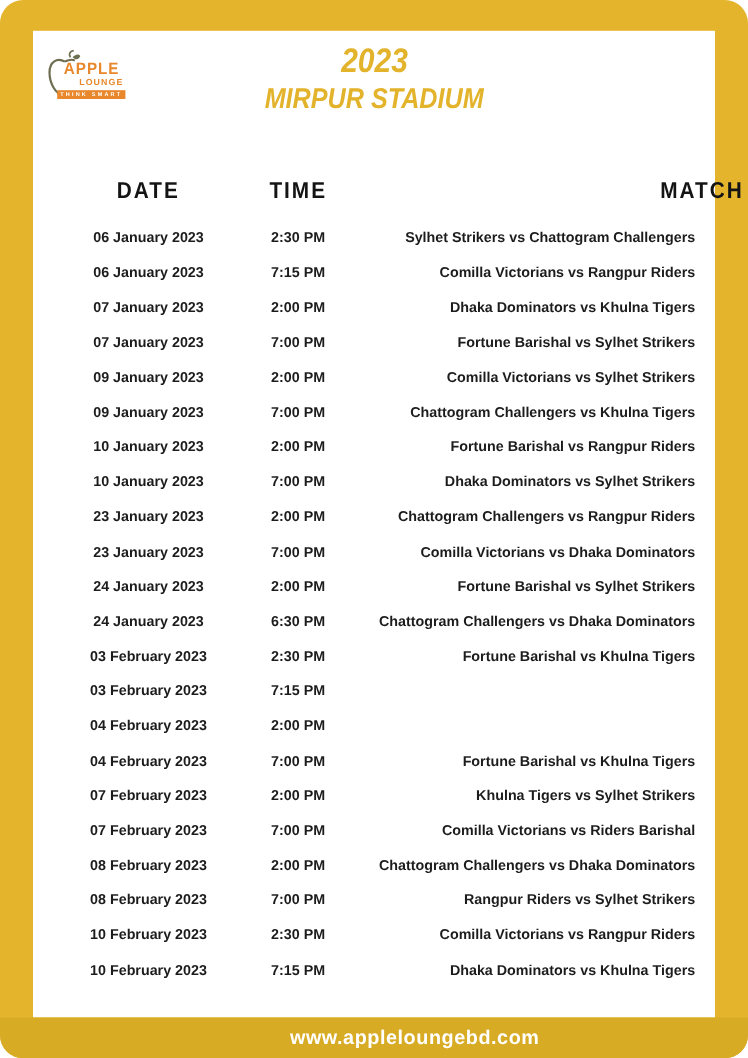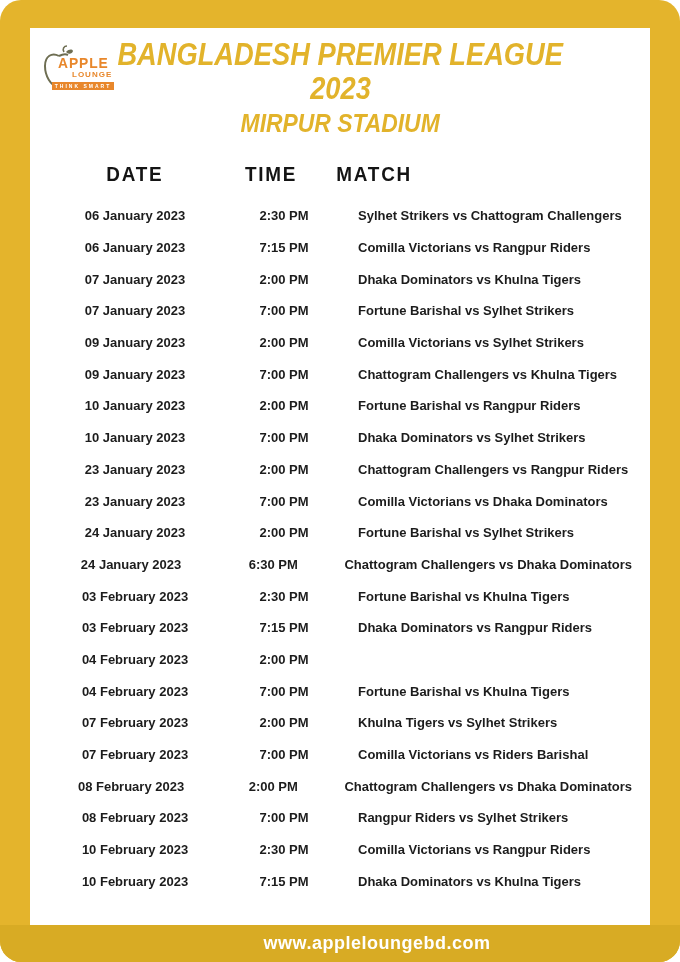--- a/index.html
+++ b/index.html
@@ -55,31 +55,31 @@
     display:inline-block;transform:scaleX(.88);
     white-space:nowrap;
   }
   
   .thead{
     position:absolute;left:0;top:134px;width:668px;height:28px;
     display:flex;color:#141414;
   }
   .col-date{margin-left:20px;width:170px;text-align:center;}
   .col-time{margin-left:-10px;width:122px;text-align:center;}
-  .col-match{width:290px;text-align:left;flex:1;margin-right:18px;}
+  .col-match{width:290px;text-align:right;flex:1;margin-right:18px;}
   .thead .hcell{
     font-weight:bold;font-size:21px;letter-spacing:2px;
   }
   .thead .hcell span{display:inline-block;transform:scaleX(.9);}
   .rows{
     position:absolute;left:0;top:172px;width:620px;
   }
   .row{
     display:flex;align-items:center;height:31.7px;
-    color:#1C1C1C;font-weight:bold;font-size:13px;gap:13px;
+    color:#1C1C1C;font-weight:bold;font-size:13px;
   }
   .row .cell{white-space:nowrap;}
   
   .footer-bar{
     position:absolute;left:0;bottom:0;width:680px;height:37px;
     background:#D8AB24;
     display:flex;align-items:center;justify-content:center;padding-left:37px;
   }
   .footer-url{
     color:#FFFFFF;font-weight:bold;font-size:18px;letter-spacing:.5px;
@@ -99,21 +99,20 @@
           <path d="M17 12 c-7 -4 -14 0 -14 10 c0 10 6 20 12 20 c2 0 3 -1 4 -1" fill="none" stroke="#6E6E52" stroke-width="2"></path>
           <path d="M17 12 c4 -2 7 -2 9 -1" fill="none" stroke="#6E6E52" stroke-width="2"></path>
         </svg>
       </span>
       <span class="brand-top">APPLE</span>
       <span class="brand-bottom">LOUNGE</span>
       <span class="tagline">THINK SMART</span>
     </div>
 
     <div class="title-block">
-      <div><span class="title-line">BANGLADESH PREMIER LEAGUE</span></div>
       <div><span class="title-line">2023</span></div>
       <div><span class="subtitle-line">MIRPUR STADIUM</span></div>
     </div>
 
     <div class="thead">
       <div class="hcell col-date"><span>DATE</span></div>
       <div class="hcell col-time"><span>TIME</span></div>
       <div class="hcell col-match"><span>MATCH</span></div>
     </div>
 
@@ -192,21 +191,20 @@
 
       <div class="row">
         <div class="cell col-date">03 February 2023</div>
         <div class="cell col-time">2:30 PM</div>
         <div class="cell col-match">Fortune Barishal vs Khulna Tigers</div>
       </div>
 
       <div class="row">
         <div class="cell col-date">03 February 2023</div>
         <div class="cell col-time">7:15 PM</div>
-        <div class="cell col-match">Dhaka Dominators vs Rangpur Riders</div>
       </div>
 
       <div class="row">
         <div class="cell col-date">04 February 2023</div>
         <div class="cell col-time">2:00 PM</div>
       </div>
 
       <div class="row">
         <div class="cell col-date">04 February 2023</div>
         <div class="cell col-time">7:00 PM</div>

